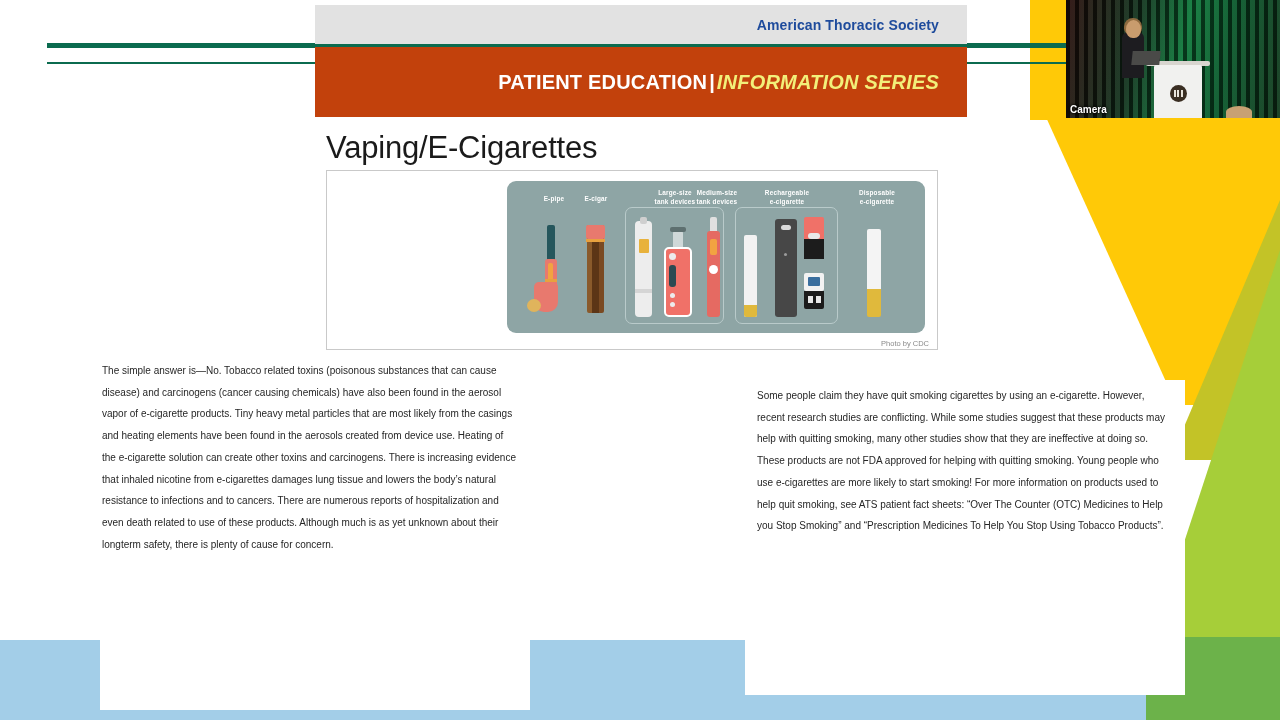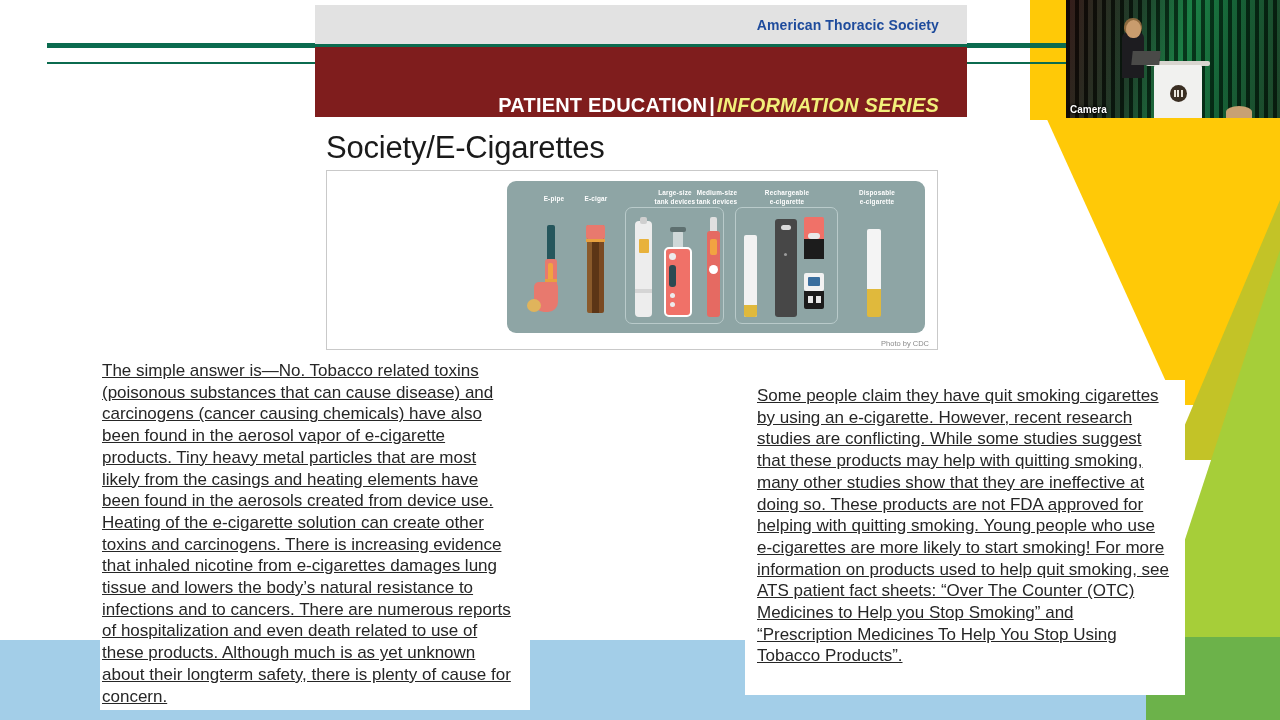--- a/index.html
+++ b/index.html
@@ -86,23 +86,23 @@
     color: #1E4B9C;
     font-size: 14px;
     font-weight: bold;
     padding-right: 28px;
     letter-spacing: .1px;
   }
   .band-blue {
     position: absolute;
     top: 47px; left: 315px;
     width: 652px; height: 70px;
-    background: #7f1d1d;
+    background: #c2410c;
     display: flex;
-    align-items: flex-end;
+    align-items: center;
     justify-content: flex-end;
   }
   .band-blue-inner {
     padding-right: 28px;
     font-size: 20px;
     font-weight: bold;
     white-space: nowrap;
   }
   .pe-label { color: #ffffff; letter-spacing: .2px; }
   .pe-pipe  { color: #ffffff; padding: 0 2px; }
@@ -191,24 +191,23 @@
   }
   .sec-head {
     color: #2F5597;
     font-size: 15px;
     font-weight: bold;
     line-height: 24px;
     margin: 0 0 1px 0;
   }
   .body-text {
     color: #262626;
-    font-size: 17px;
+    font-size: 10px;
     line-height: 21.7px;
     margin: 0;
-    text-decoration: underline;
   }
 
   
   .camera-tile {
     position: absolute;
     top: 0; left: 1066px;
     width: 214px; height: 118px;
     overflow: hidden;
     background: #0d1b10;
   }
@@ -313,21 +312,21 @@
 <div class="band-gray">
   <span class="society-name">American Thoracic Society</span>
 </div>
 
 <div class="band-blue">
   <div class="band-blue-inner">
     <span class="pe-label">PATIENT EDUCATION</span><span class="pe-pipe">|</span><span class="is-label">INFORMATION SERIES</span>
   </div>
 </div>
 
-<div class="page-title">Society/E-Cigarettes</div>
+<div class="page-title">Vaping/E-Cigarettes</div>
 
 <div class="info-box">
 
 
   <div class="device-panel">
 
     <div class="group-box" style="left:118px; top:26px; width:99px; height:117px;"></div>
     <div class="group-box" style="left:228px; top:26px; width:103px; height:117px;"></div>
 
     <div class="dev-label" style="left:24px; top:14px; width:46px;">E-pipe</div>

